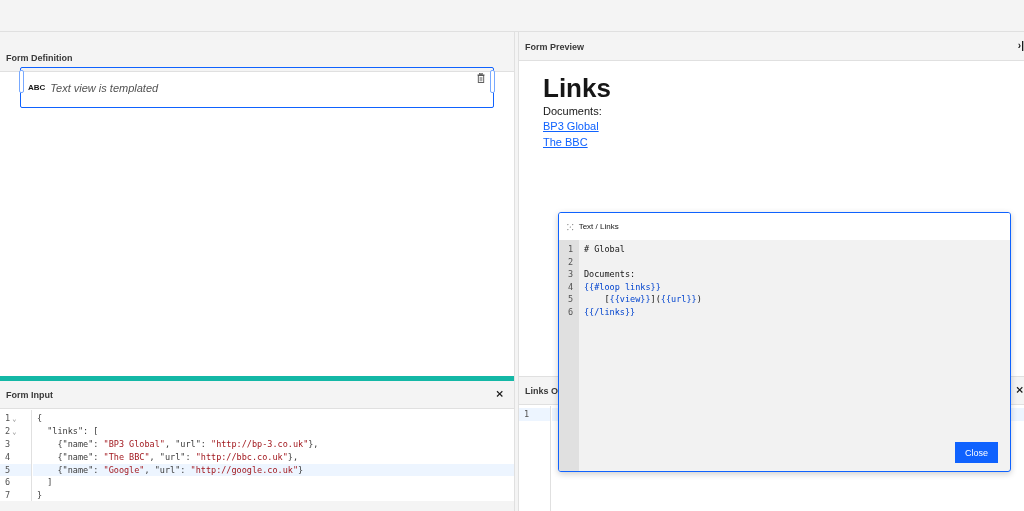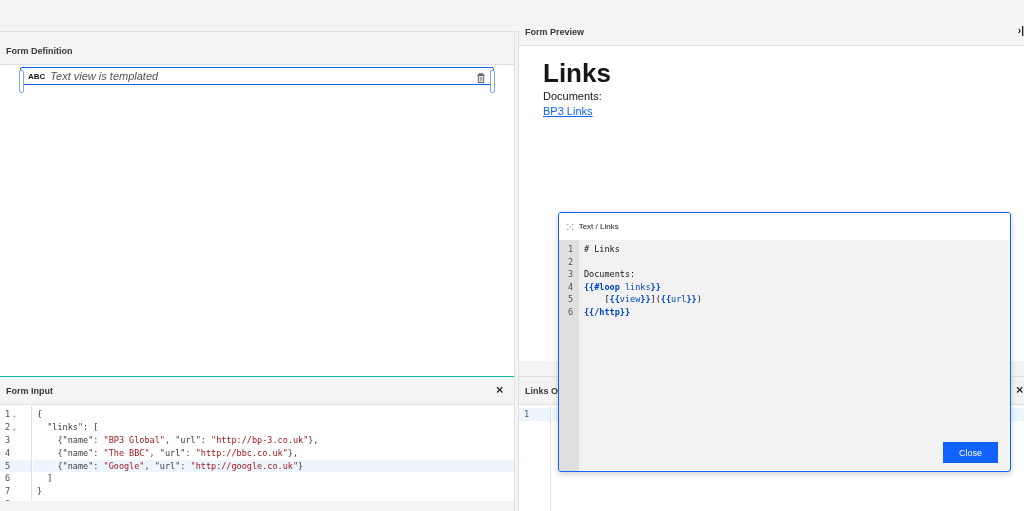--- a/index.html
+++ b/index.html
@@ -4,21 +4,21 @@
   <style>
     * { box-sizing: border-box; margin: 0; padding: 0; }
     html, body { width: 1024px; height: 511px; overflow: hidden; background: #f4f4f4; font-family: "Liberation Sans", sans-serif; color: #161616; }
     .topbar { position: absolute; left: 0; top: 0; width: 1024px; height: 32px; background: #f4f4f4; border-bottom: 1px solid #e0e0e0; }
     .pane { position: absolute; background: #fff; overflow: hidden; }
     .pane-header { height: 28px; background: #f4f4f4; border-bottom: 1px solid #e0e0e0; display: flex; align-items: center; padding: 0 6px; font-size: 9px; font-weight: bold; color: #393939; position: relative; }
     .pane-header .hdr-icon { position: absolute; right: 10px; top: 7px; font-size: 10px; color: #161616; }
     .divider-v { position: absolute; left: 514px; top: 32px; width: 5px; height: 479px; background: #f4f4f4; border-left: 1px solid #e0e0e0; border-right: 1px solid #e0e0e0; }
 
     
-    .def-field { position: absolute; left: 20px; top: 67px; width: 474px; height: 18px; border: 1px solid #0f62fe; border-radius: 2px; display: flex; align-items: center; padding-left: 7px; }
+    .def-field { position: absolute; left: 20px; top: 67px; width: 474px; height: 41px; border: 1px solid #0f62fe; border-radius: 2px; display: flex; align-items: center; padding-left: 7px; }
     .def-field::before, .def-field::after { content: ""; position: absolute; top: 2px; width: 3px; height: 21px; border: 1px solid #78a9ff; border-radius: 2px; background: #fff; }
     .def-field::before { left: -2px; }
     .def-field::after { right: -2px; }
     .abc { font-size: 8px; font-weight: bold; color: #161616; margin-right: 5px; }
     .def-text { font-size: 11px; font-style: italic; color: #525252; }
     .trash { position: absolute; right: 8px; top: 5px; width: 8px; height: 10px; }
 
     
     .preview-body { padding: 12px 0 0 24px; }
     .pv-title { font-size: 26px; font-weight: bold; color: #161616; line-height: 30px; }
@@ -35,61 +35,62 @@
     .str { color: #a2191f; }
 
     
     .modal { position: absolute; left: 558px; top: 212px; width: 453px; height: 260px; background: #f2f2f2; border: 1px solid #0f62fe; border-radius: 3px; box-shadow: 0 2px 6px rgba(0,0,0,0.2); overflow: hidden; }
     .modal-header { height: 27px; background: #fff; display: flex; align-items: center; padding-left: 8px; font-size: 8px; color: #161616; }
     .drag { font-size: 8px; color: #393939; margin-right: 6px; letter-spacing: -1px; }
     .modal-gutter { position: absolute; left: 0; top: 27px; bottom: 0; width: 20px; background: #e0e0e0; }
     .mgl { height: 12.6px; line-height: 12.6px; text-align: right; padding-right: 6px; font-family: "DejaVu Sans Mono", monospace; font-size: 8.5px; color: #525252; }
     .modal-code { position: absolute; left: 25px; top: 30px; }
     .mcl { height: 12.6px; line-height: 12.6px; white-space: pre; font-family: "DejaVu Sans Mono", monospace; font-size: 8.5px; color: #161616; }
-    .kw { color: #0043ce; font-weight: bold; text-align: center; }
+    .kw { color: #0043ce; font-weight: normal; text-align: center; }
     .vr { color: #0043ce; }
-    .close-btn { position: absolute; right: 12px; bottom: 8px; width: 55px; height: 21px; background: #0f62fe; color: #fff; font-size: 9px; border: none; display: flex; align-items: center; justify-content: center; font-family: "Liberation Sans", sans-serif; }
+    .close-btn { position: absolute; right: 12px; bottom: 8px; width: 43px; height: 21px; background: #0f62fe; color: #fff; font-size: 9px; border: none; display: flex; align-items: center; justify-content: center; font-family: "Liberation Sans", sans-serif; }
   </style>
 </head>
 <body>
 
 <div class="topbar"></div>
 
-<div class="pane" style="left:0; top:37px; width:514px; height:343px;">
+<div class="pane" style="left:0; top:44px; width:514px; height:343px;">
   <div class="pane-header">
     <span>Form Definition</span>
   </div>
 </div>
 <div class="def-field">
   <span class="abc">ABC</span>
   <span class="def-text">Text view is templated</span>
   <svg class="trash" viewBox="0 0 8 10">
     <rect x="0.5" y="1.5" width="7" height="1" fill="#525252"></rect>
     <rect x="2.5" y="0.3" width="3" height="1.2" fill="none" stroke="#525252" stroke-width="0.7"></rect>
     <rect x="1.3" y="2.5" width="5.4" height="7" fill="none" stroke="#525252" stroke-width="0.9"></rect>
     <line x1="3.2" y1="4" x2="3.2" y2="8.3" stroke="#525252" stroke-width="0.7"></line>
     <line x1="4.8" y1="4" x2="4.8" y2="8.3" stroke="#525252" stroke-width="0.7"></line>
   </svg>
 </div>
 
 <div class="divider-v"></div>
 
-<div class="pane" style="left:519px; top:18px; width:505px; height:343px;">
+<div class="pane" style="left:519px; top:33px; width:505px; height:343px;">
   <div class="pane-header">
     <span>Form Preview</span>
     <span class="hdr-icon" style="right:0;">›|</span>
   </div>
   <div class="preview-body">
     <div class="pv-title">Links</div>
     <div class="pv-docs">Documents:</div>
-    <a class="pv-link">BP3 Links</a>
+    <a class="pv-link">BP3 Global</a>
+    <a class="pv-link">The BBC</a>
   </div>
 </div>
 
-<div class="pane" style="left:0; top:376px; width:514px; height:125px; border-top:1px solid #14b8a6;">
+<div class="pane" style="left:0; top:376px; width:514px; height:125px; border-top:5px solid #14b8a6;">
   <div class="pane-header">
     <span>Form Input</span>
     <span class="hdr-icon">⨯</span>
   </div>
   <div style="position:absolute; left:0; top:29px; right:0; bottom:0;">
     <div class="gutter" style="padding-top:2px;">
       <div class="gl"><span>1</span><span class="fold">⌄</span></div>
       <div class="gl"><span>2</span><span class="fold">⌄</span></div>
       <div class="gl">3</div>
       <div class="gl">4</div>
@@ -131,21 +132,21 @@
   </div>
   <div class="modal-gutter" style="padding-top:3px;">
     <div class="mgl">1</div>
     <div class="mgl">2</div>
     <div class="mgl">3</div>
     <div class="mgl">4</div>
     <div class="mgl">5</div>
     <div class="mgl">6</div>
   </div>
   <div class="modal-code">
-    <div class="mcl"># Links</div>
+    <div class="mcl"># Global</div>
     <div class="mcl"></div>
     <div class="mcl">Documents:</div>
     <div class="mcl"><span class="kw">{{#loop</span> <span class="vr">links</span><span class="kw">}}</span></div>
     <div class="mcl">    [<span class="kw">{{</span><span class="vr">view</span><span class="kw">}}</span>](<span class="kw">{{</span><span class="vr">url</span><span class="kw">}}</span>)</div>
-    <div class="mcl"><span class="kw">{{/http}}</span></div>
+    <div class="mcl"><span class="kw">{{/links}}</span></div>
   </div>
   <button class="close-btn">Close</button>
 </div>
 
 </body></html>

